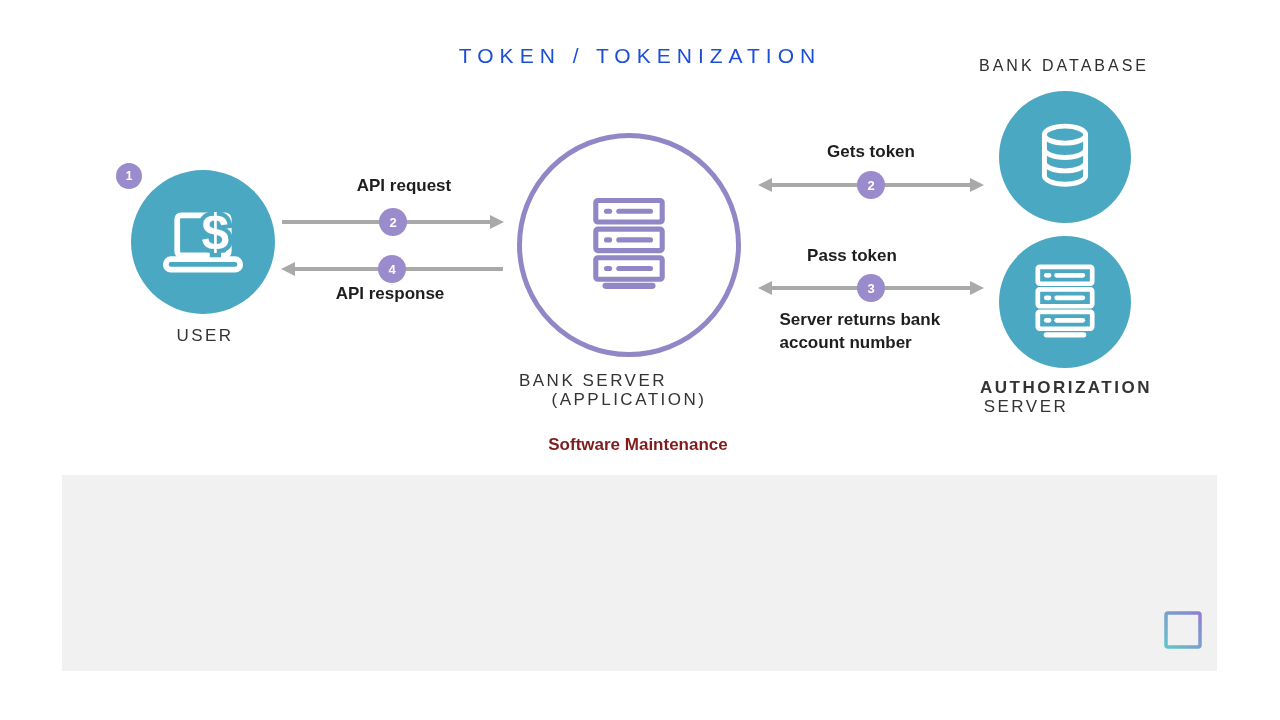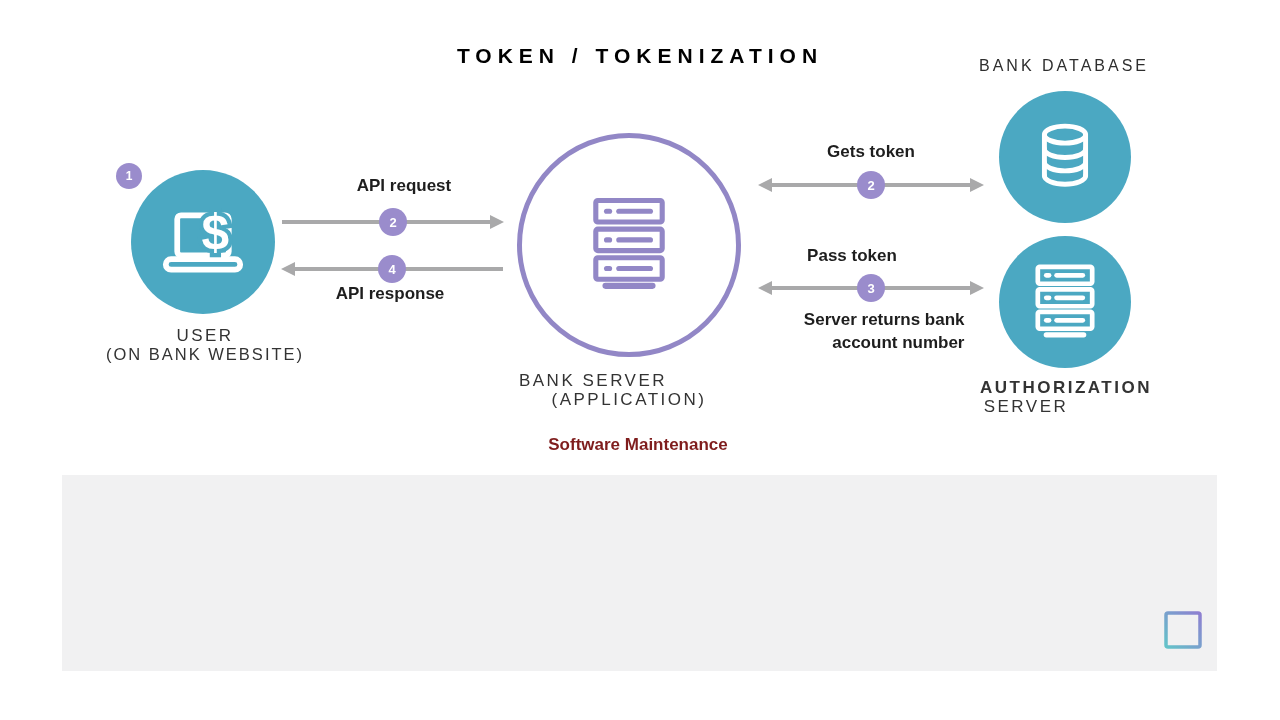--- a/index.html
+++ b/index.html
@@ -1,24 +1,24 @@
 <!DOCTYPE html>
 <html><head>
 <meta charset="utf-8">
 <style>
   html,body{margin:0;padding:0;}
   body{width:1280px;height:720px;background:#ffffff;font-family:"Liberation Sans",sans-serif;overflow:hidden;}
   .canvas{position:relative;width:1280px;height:720px;background:#ffffff;}
 
   
   .title{position:absolute;left:640px;top:44px;transform:translateX(-50%);
-         font-size:21px;font-weight:700;letter-spacing:6px;color:#000000;white-space:nowrap;}
+         font-size:21px;font-weight:400;letter-spacing:6px;color:#1d4ed8;white-space:nowrap;}
   .node-label{position:absolute;transform:translateX(-50%);text-align:right;color:#333;
               font-size:17px;font-weight:500;letter-spacing:2.5px;white-space:nowrap;}
-  .bold-label{position:absolute;transform:translateX(-50%);text-align:right;color:#1e1e1e;
+  .bold-label{position:absolute;transform:translateX(-50%);text-align:left;color:#1e1e1e;
               font-size:17px;font-weight:700;white-space:nowrap;}
   .bold-label.wrap{white-space:normal;line-height:23px;}
   .caption{position:absolute;left:638px;top:435px;transform:translateX(-50%);
            font-size:17px;font-weight:700;color:#7f1d1d;white-space:nowrap;}
 
   
   .circle{position:absolute;border-radius:50%;display:flex;align-items:center;justify-content:center;}
   .circle.teal{background:#4BA8C2;}
   .ring{position:absolute;border-radius:50%;border:5px solid #9287C6;background:#fff;
         display:flex;align-items:center;justify-content:center;box-sizing:border-box;}
@@ -51,21 +51,20 @@
 
   <div class="circle teal" style="left:131px;top:170px;width:144px;height:144px;">
     <svg width="96" height="84" viewBox="0 0 100 88">
       <rect x="23" y="16" width="54" height="42" rx="4" fill="none" stroke="#ffffff" stroke-width="6"></rect>
       <rect x="11" y="62" width="78" height="11" rx="5.5" fill="none" stroke="#ffffff" stroke-width="6"></rect>
       <text x="63" y="51" text-anchor="middle" font-family="Liberation Sans, sans-serif" font-weight="bold" font-size="52" fill="#ffffff" stroke="#4BA8C2" stroke-width="9" paint-order="stroke">$</text>
     </svg>
   </div>
   <div class="badge free" style="left:116px;top:163px;">1</div>
   <div class="node-label" style="left:205px;top:326px;">USER</div>
-  <div class="node-label" style="left:205px;top:345px;font-size:16.5px;letter-spacing:2px;">(ON BANK WEBSITE)</div>
 
   <div class="ring" style="left:517px;top:133px;width:224px;height:224px;">
     <svg width="74" height="94" viewBox="0 0 72 92">
       <g fill="none" stroke="#9287C6" stroke-width="5" stroke-linecap="round">
         <rect x="3.5" y="2.5" width="65" height="21" rx="2"></rect>
         <line x1="14" y1="13" x2="17" y2="13"></line>
           <line x1="26" y1="13" x2="57" y2="13"></line>
         <rect x="3.5" y="30.5" width="65" height="21" rx="2"></rect>
         <line x1="14" y1="41" x2="17" y2="41"></line>
           <line x1="26" y1="41" x2="57" y2="41"></line>

